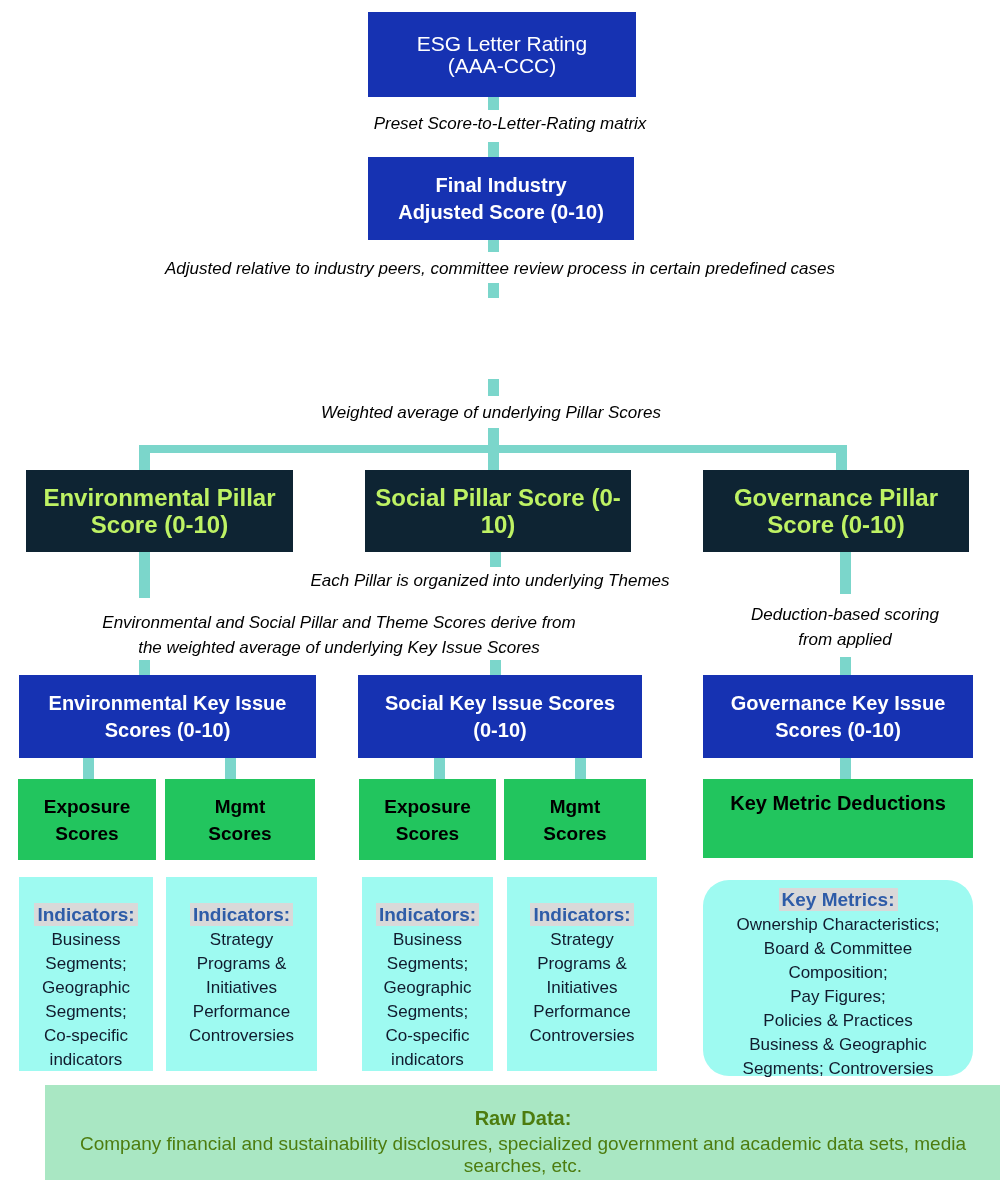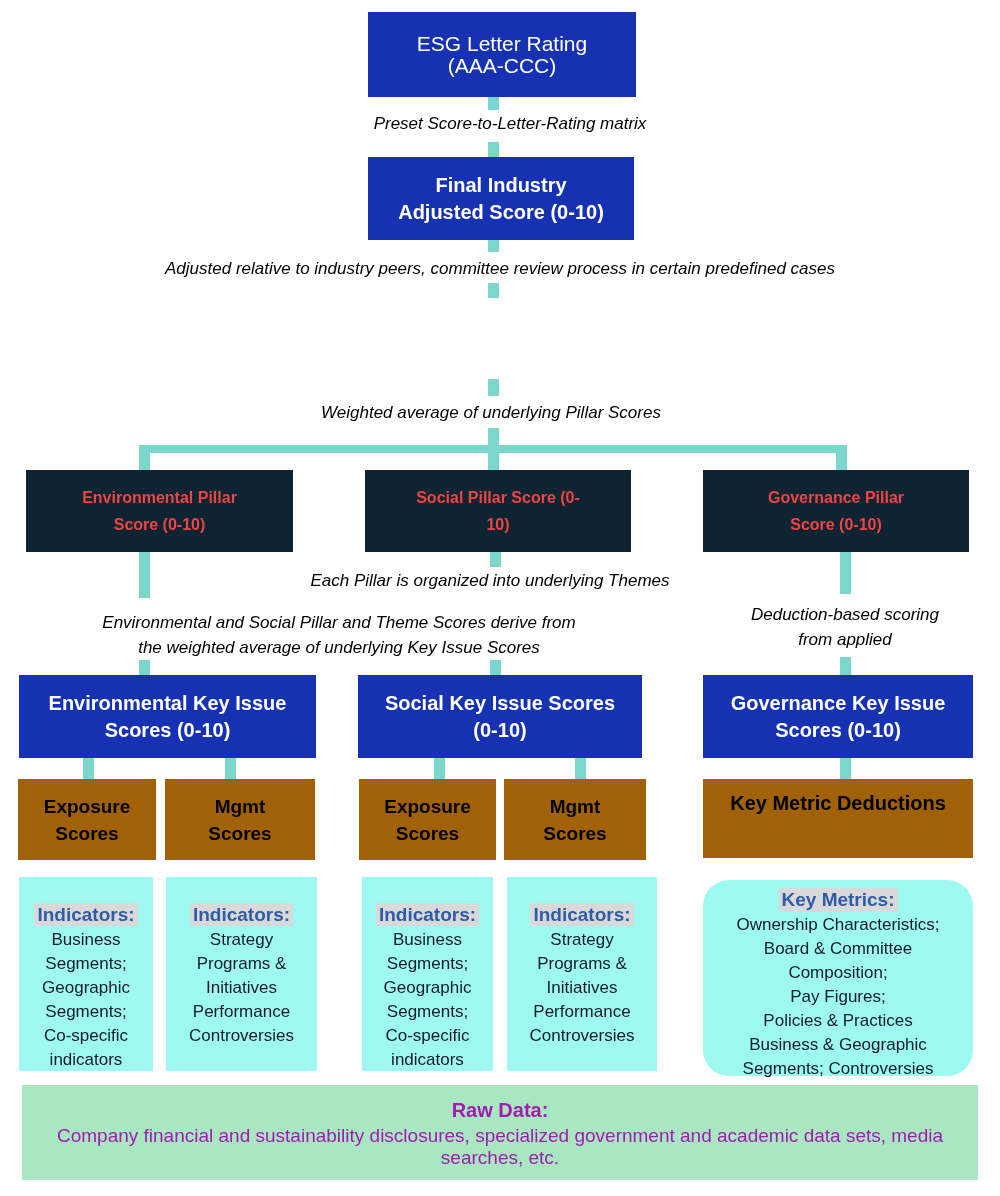--- a/index.html
+++ b/index.html
@@ -13,27 +13,27 @@
   }
   .box{
     position:absolute;
     display:flex;align-items:center;justify-content:center;
     text-align:center;
     white-space:pre-line;
     box-sizing:border-box;
   }
   .blue{background:#1632b2;color:#ffffff;font-weight:bold;font-size:20px;line-height:27px;}
   .blue.regular{font-weight:normal;font-size:21px;line-height:22px;}
-  .navy{background:#0e2433;color:#ef4444;font-weight:bold;font-size:16px;line-height:27px;}
-  .teal{background:#a16207;color:#000000;font-weight:bold;font-size:19px;line-height:27px;}
+  .navy{background:#0e2433;color:#bef264;font-weight:bold;font-size:24px;line-height:27px;}
+  .teal{background:#22c55e;color:#000000;font-weight:bold;font-size:19px;line-height:27px;}
   .teal.top{align-items:flex-start;padding-top:11px;font-size:20px;}
   .cyan{background:#9efaf1;color:#111b2e;flex-direction:column;justify-content:flex-start;
         font-size:17px;line-height:24px;}
-  .green{background:#a9e7c3;color:#a21caf;flex-direction:column;justify-content:flex-start;
-         padding-top:12px;font-size:19px;line-height:22px;}
+  .green{background:#a9e7c3;color:#4d7c0f;flex-direction:column;justify-content:flex-start;
+         padding-top:20px;font-size:19px;line-height:22px;margin-left:23px;}
   .caption{
     position:absolute;text-align:center;font-style:italic;
     font-size:17px;line-height:25px;color:#000000;white-space:pre-line;
   }
   .conn{position:absolute;background:#7bd6cb;}
   .ind-label{
     display:inline-block;margin:26px auto 2px auto;
     font-weight:bold;font-size:19px;color:#2e5ca8;
     background:#d9d9d9;padding:0 3px;line-height:23px;
   }

